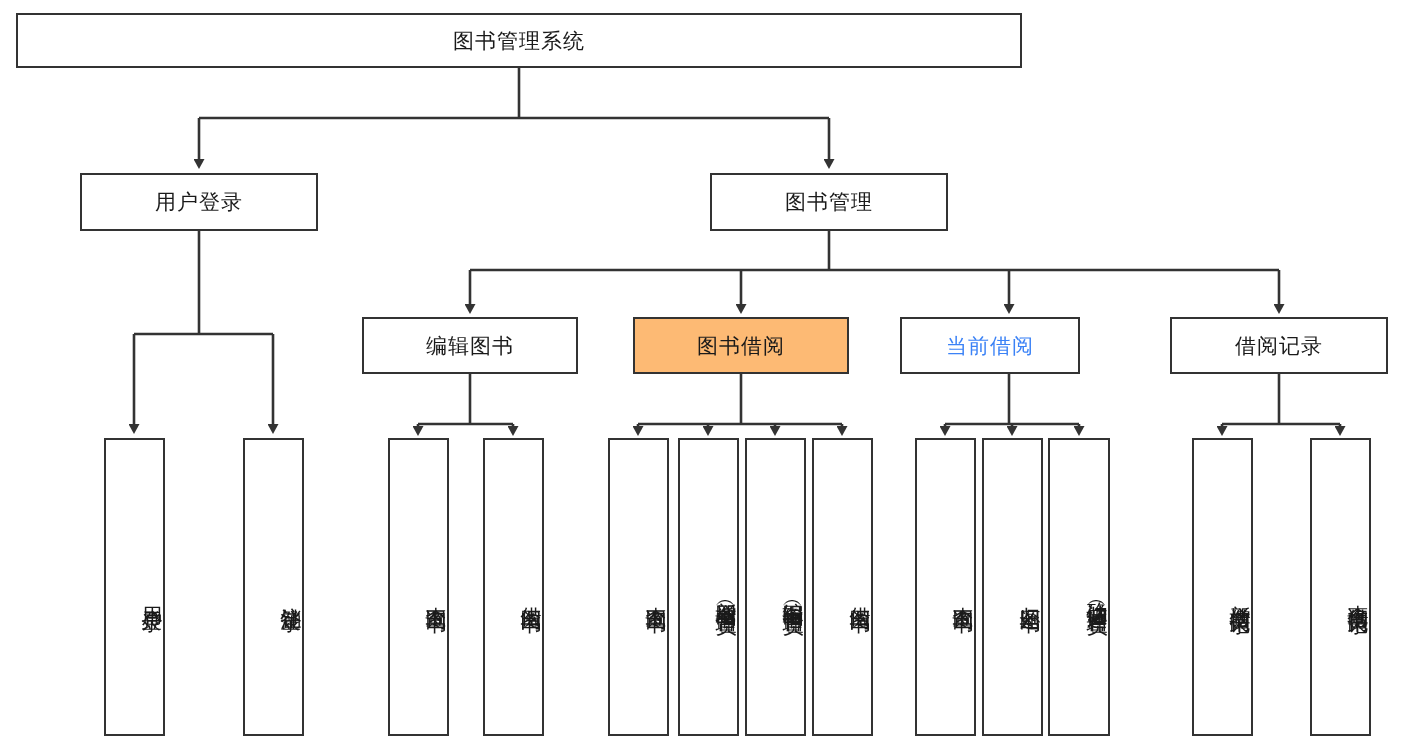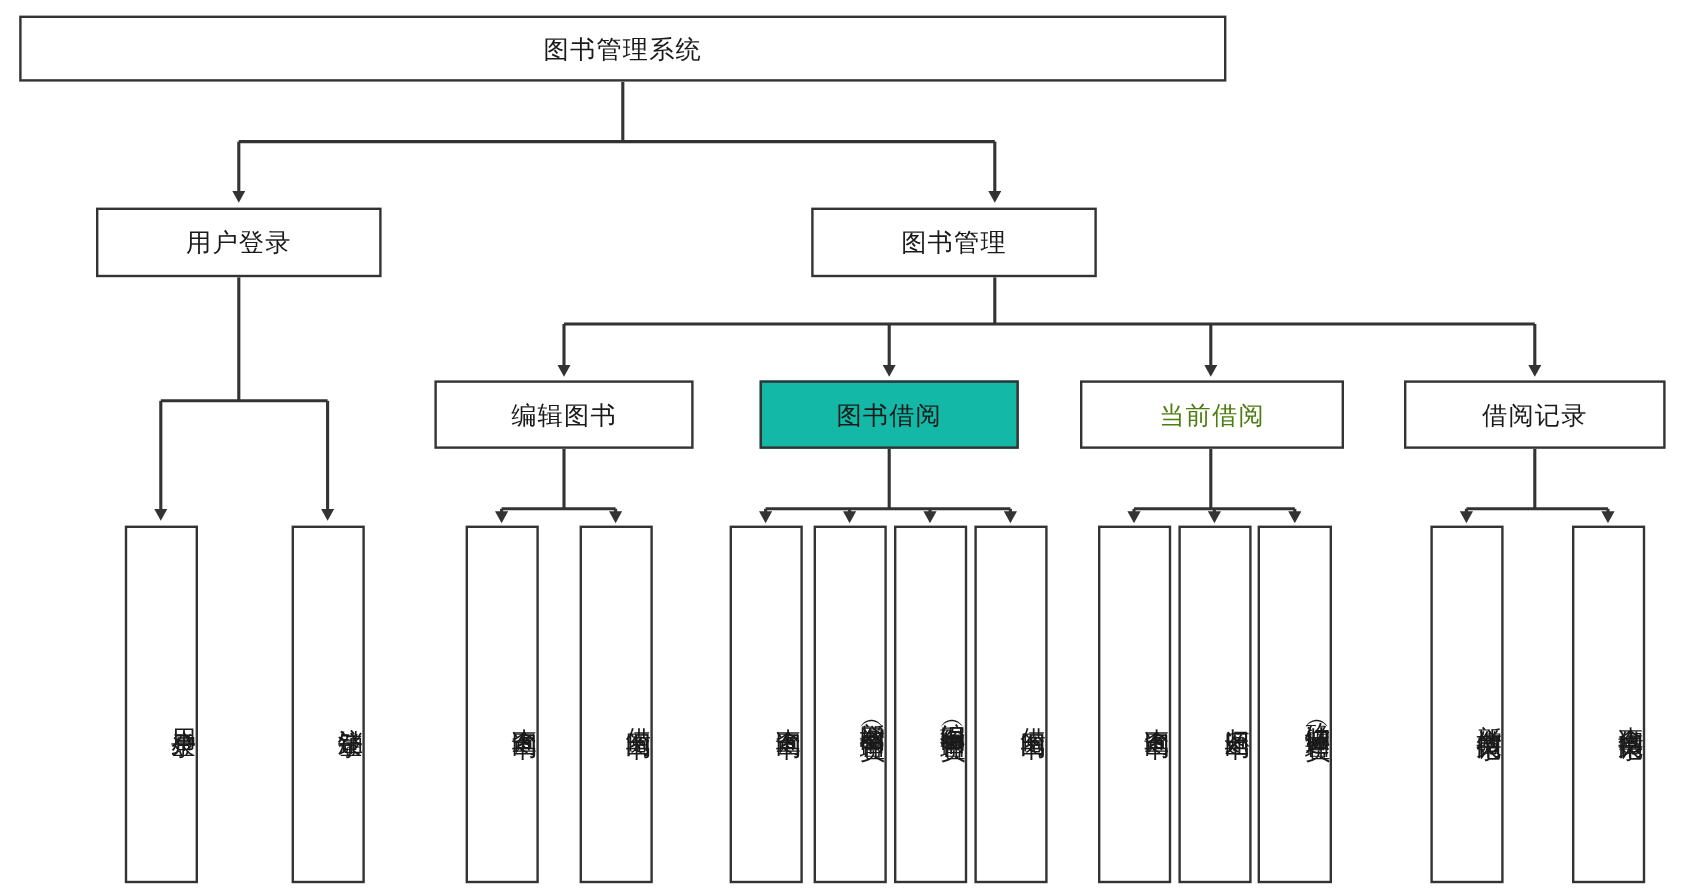--- a/index.html
+++ b/index.html
@@ -110,31 +110,31 @@
     </g>
   </svg>
 
   <div class="node horiz" style="left: 16px; top: 13px; width: 1006px; height: 55px; border-color: rgb(51, 51, 51); background: rgb(255, 255, 255); color: rgb(26, 26, 26);">
     <span class="label">图书管理系统</span>
   </div>
 
   <div class="node horiz" style="left: 80px; top: 173px; width: 238px; height: 58px; border-color: rgb(51, 51, 51); background: rgb(255, 255, 255); color: rgb(26, 26, 26);">
     <span class="label">用户登录</span>
   </div>
-  <div class="node horiz" style="left: 676px; top: 173px; width: 238px; height: 58px; border-color: rgb(51, 51, 51); background: rgb(255, 255, 255); color: rgb(26, 26, 26);">
+  <div class="node horiz" style="left: 710px; top: 173px; width: 238px; height: 58px; border-color: rgb(51, 51, 51); background: rgb(255, 255, 255); color: rgb(26, 26, 26);">
     <span class="label">图书管理</span>
   </div>
 
   <div class="node horiz" style="left: 362px; top: 317px; width: 216px; height: 57px; border-color: rgb(51, 51, 51); background: rgb(255, 255, 255); color: rgb(26, 26, 26);">
     <span class="label">编辑图书</span>
   </div>
-  <div class="node horiz" style="left: 633px; top: 317px; width: 216px; height: 57px; border-color: rgb(51, 51, 51); background: #14b8a6; color: rgb(26, 26, 26);">
+  <div class="node horiz" style="left: 633px; top: 317px; width: 216px; height: 57px; border-color: rgb(51, 51, 51); background: #fdba74; color: rgb(26, 26, 26);">
     <span class="label">图书借阅</span>
   </div>
-  <div class="node horiz" style="left: 900px; top: 317px; width: 220px; height: 57px; border-color: rgb(51, 51, 51); background: rgb(255, 255, 255); color: #4d7c0f;">
+  <div class="node horiz" style="left: 900px; top: 317px; width: 180px; height: 57px; border-color: rgb(51, 51, 51); background: rgb(255, 255, 255); color: #3b82f6;">
     <span class="label">当前借阅</span>
   </div>
   <div class="node horiz" style="left: 1170px; top: 317px; width: 218px; height: 57px; border-color: rgb(51, 51, 51); background: rgb(255, 255, 255); color: rgb(26, 26, 26); justify-content: center;">
     <span class="label">借阅记录</span>
   </div>
 
   <div class="node vert" style="left: 104px; top: 438px; width: 61px; height: 298px; border-color: rgb(51, 51, 51); background: rgb(255, 255, 255); color: rgb(26, 26, 26);">
     <span class="label">用户登录</span>
   </div>
   <div class="node vert" style="left: 243px; top: 438px; width: 61px; height: 298px; border-color: rgb(51, 51, 51); background: rgb(255, 255, 255); color: rgb(26, 26, 26);">

